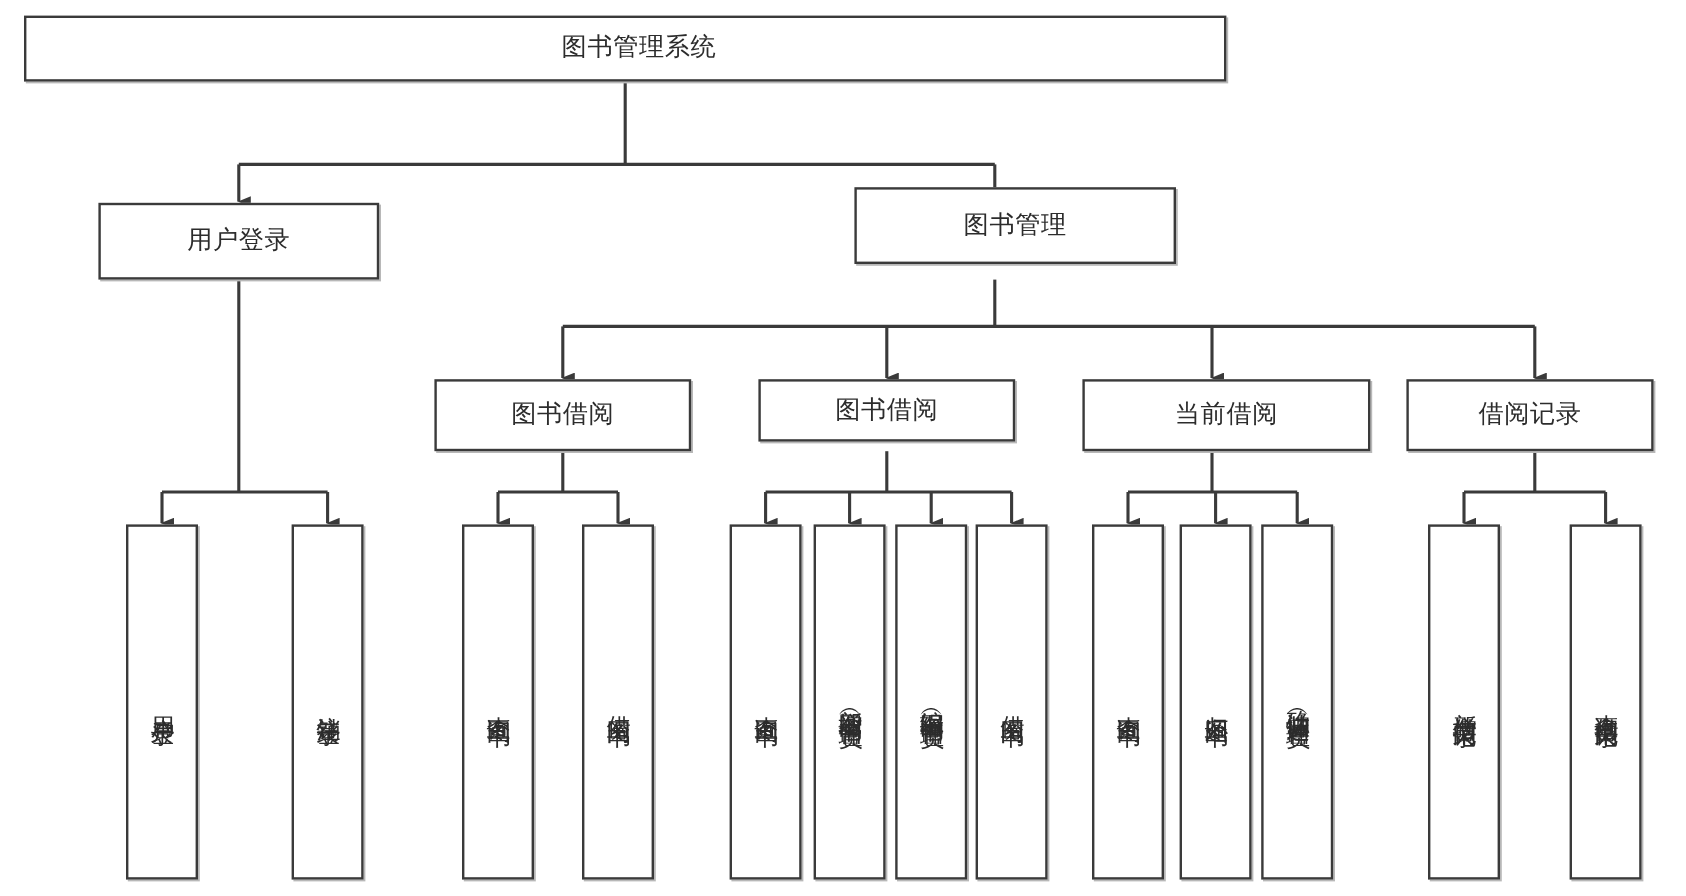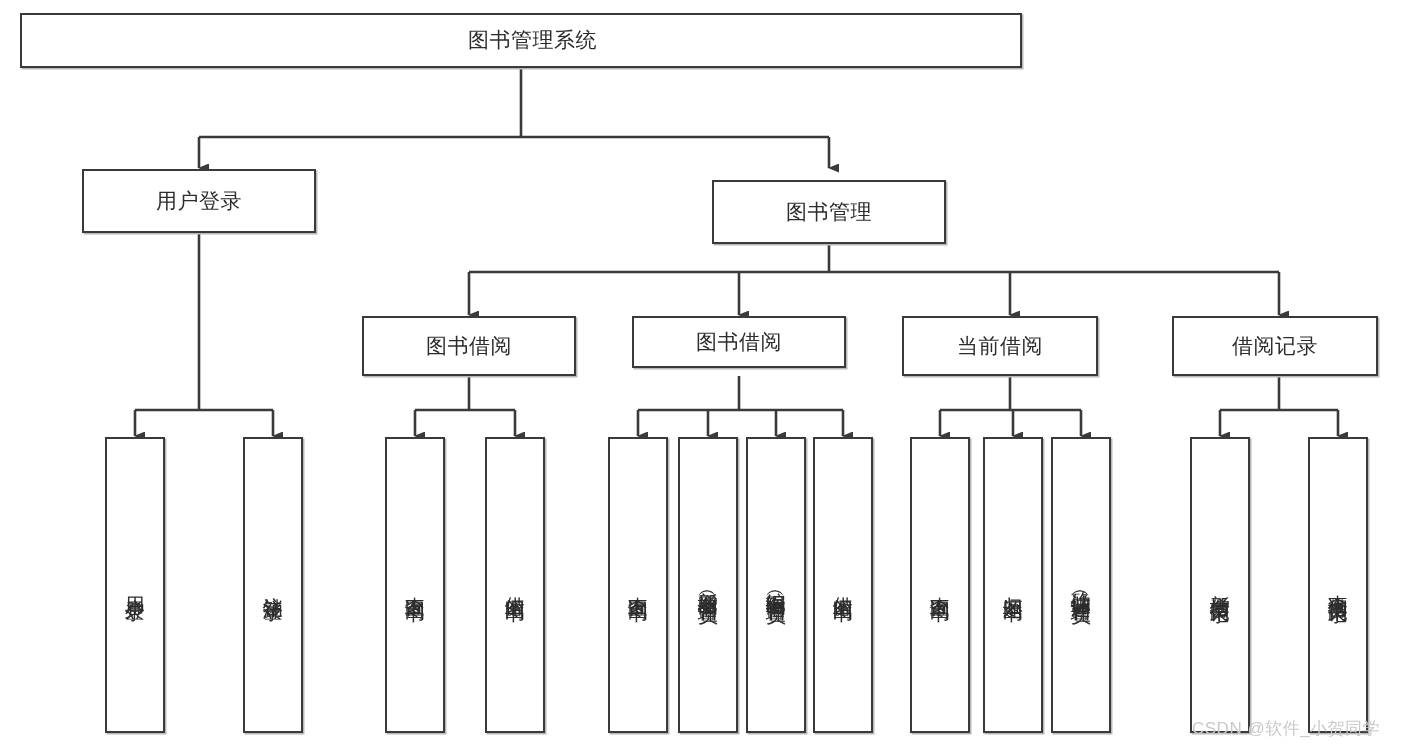--- a/index.html
+++ b/index.html
@@ -108,30 +108,30 @@
       </g>
   </svg>
 
   <div id="nodes-layer">
       <div class="node-box" style="left: 20px; top: 13px; width: 1002px; height: 55px; padding-left: 23px;">
         <span class="node-label">图书管理系统</span>
       </div>
       <div class="node-box" style="left: 82px; top: 169px; width: 234px; height: 64px;">
         <span class="node-label">用户登录</span>
       </div>
-      <div class="node-box" style="left: 712px; top: 180px; width: 234px; height: 64px;">
+      <div class="node-box" style="left: 712px; top: 156px; width: 268px; height: 64px;">
         <span class="node-label">图书管理</span>
       </div>
       <div class="node-box" style="left: 362px; top: 316px; width: 214px; height: 60px;">
         <span class="node-label">图书借阅</span>
       </div>
       <div class="node-box" style="left: 632px; top: 316px; width: 214px; height: 52px;">
         <span class="node-label">图书借阅</span>
       </div>
-      <div class="node-box" style="left: 902px; top: 316px; width: 196px; height: 60px;">
+      <div class="node-box" style="left: 902px; top: 316px; width: 240px; height: 60px;">
         <span class="node-label">当前借阅</span>
       </div>
       <div class="node-box" style="left: 1172px; top: 316px; width: 206px; height: 60px;">
         <span class="node-label">借阅记录</span>
       </div>
       <div class="node-box leaf" style="left: 105px; top: 437px; width: 60px; height: 296px;">
         <span class="node-label">用户登录</span>
       </div>
       <div class="node-box leaf" style="left: 243px; top: 437px; width: 60px; height: 296px;">
         <span class="node-label">注销登录</span>
@@ -164,15 +164,14 @@
         <span class="node-label">确认归还（管理员）</span>
       </div>
       <div class="node-box leaf" style="left: 1190px; top: 437px; width: 60px; height: 296px;">
         <span class="node-label">新增借阅记录</span>
       </div>
       <div class="node-box leaf" style="left: 1308px; top: 437px; width: 60px; height: 296px;">
         <span class="node-label">查询借阅记录</span>
       </div>
     </div>
 
-  <div class="watermark" style="left: 1192px; top: 717px;">CSDN @软件_小贺同学</div>
 
 </div>
 
 </body></html>

